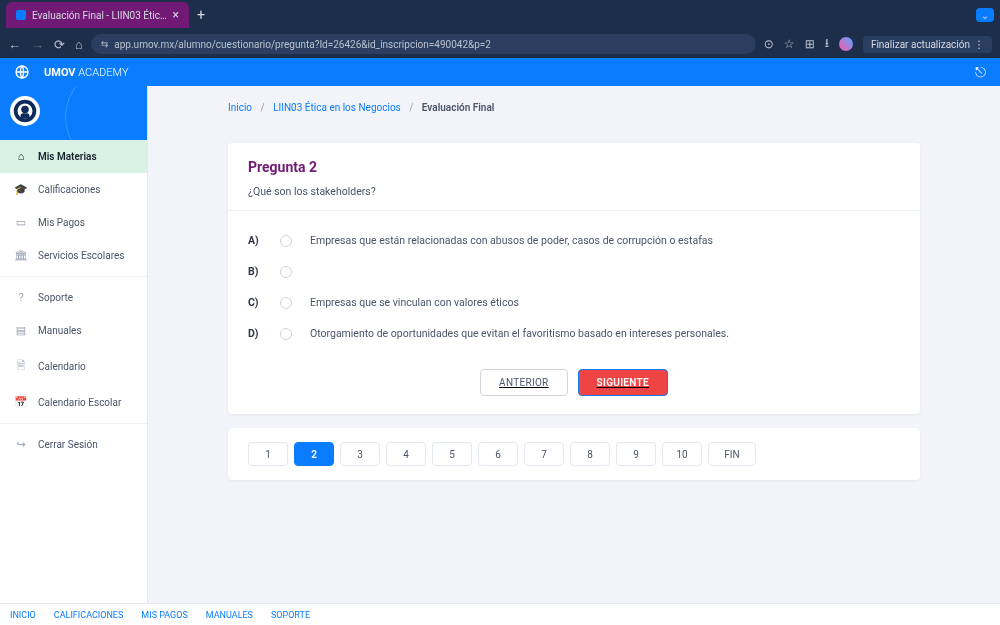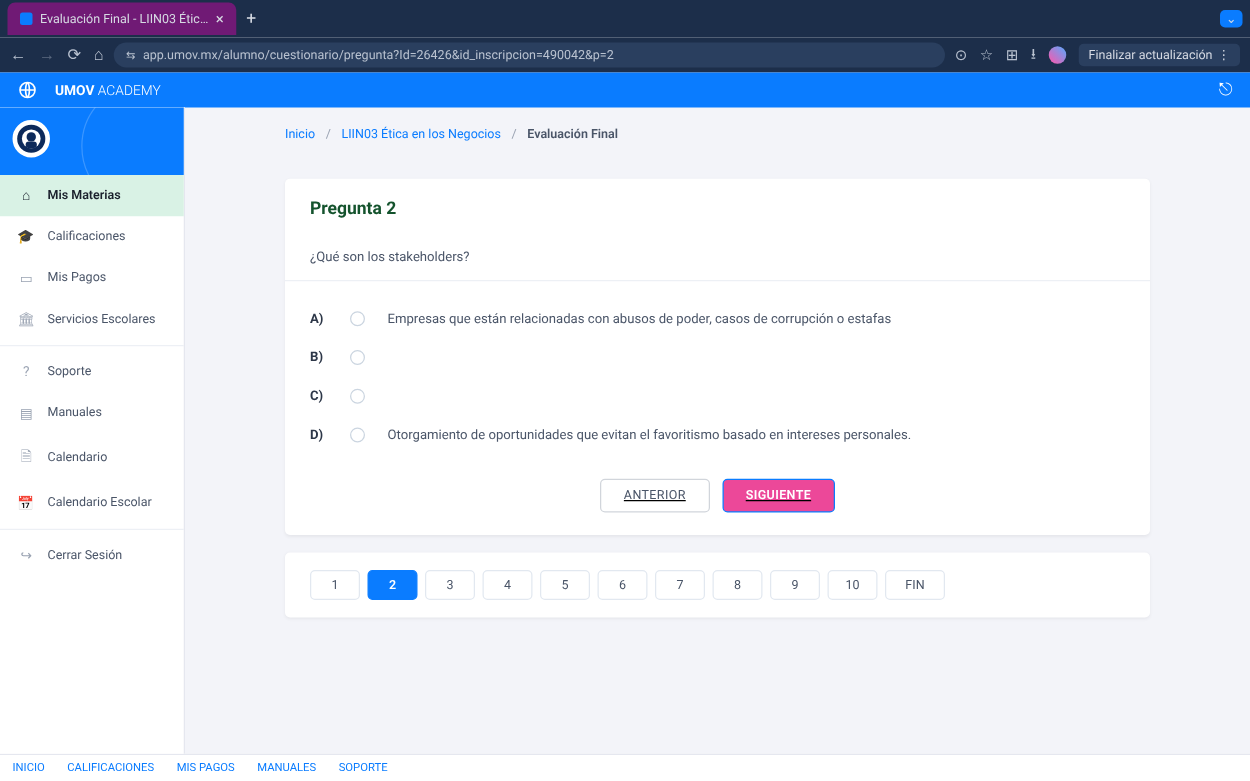--- a/index.html
+++ b/index.html
@@ -52,32 +52,32 @@
 
 .main { flex:1; padding:16px 80px; overflow:auto; }
 .breadcrumb { font-size:10px; color:#6b7280; margin-bottom:30px; }
 .breadcrumb a { color:#0a7cff; text-decoration:none; }
 .breadcrumb .sep { margin:0 6px; color:#9aa3b2; }
 .breadcrumb .current { color:#4a5568; font-weight:600; }
 
 .card { background:#fff; border-radius:4px; box-shadow:0 1px 3px rgba(0,0,0,.06); }
 .q-card { padding:0; }
 .q-head { padding:16px 20px 12px; }
-.q-title { font-size:14px; font-weight:700; color:#14532d; margin-bottom:24px; }
+.q-title { font-size:14px; font-weight:700; color:#701a75; margin-bottom:10px; }
 .q-text { font-size:10.5px; color:#4a5568; }
 .q-divider { height:1px; background:#edf0f5; }
 .options { padding:14px 20px 6px; }
 .opt { display:flex; align-items:center; gap:18px; padding:9px 0; font-size:10.5px; color:#4a5568; }
 .opt .letter { width:14px; font-weight:700; color:#2d3748; }
 .opt .radio { width:12px; height:12px; border:1.5px solid #cbd5e0; border-radius:50%; cursor:pointer; }
 .opt .label { flex:1; }
 
 .nav-btns { display:flex; justify-content:center; gap:10px; padding:14px 0 18px;text-decoration:underline; }
 .btn { font-size:10px; padding:7px 18px; border-radius:4px; border:1px solid #d1d5db; background:#fff; color:#4a5568; cursor:pointer; letter-spacing:.3px; }
-.btn.primary { background:#ec4899; border-color:#0a7cff; color:#fff; font-weight:600; }
+.btn.primary { background:#ef4444; border-color:#0a7cff; color:#fff; font-weight:600; }
 
 .pager { margin-top:14px; padding:14px 20px; display:flex; gap:6px; background:#fff; border-radius:4px; box-shadow:0 1px 3px rgba(0,0,0,.06); }
 .page-btn { min-width:40px; height:24px; border:1px solid #e2e8f0; border-radius:4px; background:#fff; color:#4a5568; font-size:10px; display:flex; align-items:center; justify-content:center; cursor:pointer; }
 .page-btn.active { background:#0a7cff; border-color:#0a7cff; color:#fff; font-weight:600; }
 .page-btn.fin { min-width:48px; }
 
 
 .footer { height:22px; background:#fff; border-top:1px solid #e5e7ef; display:flex; align-items:center; gap:18px; padding:0 10px; font-size:9px; }
 .footer a { color:#0a7cff; text-decoration:none; text-transform:uppercase; }
 </style>
@@ -214,20 +214,21 @@
             <span class="radio"></span>
             <span class="label">Empresas que están relacionadas con abusos de poder, casos de corrupción o estafas</span>
           </div>
           <div class="opt">
             <span class="letter">B)</span>
             <span class="radio"></span>
           </div>
           <div class="opt">
             <span class="letter">C)</span>
             <span class="radio"></span>
+            <span class="label">Empresas que se vinculan con valores éticos</span>
           </div>
           <div class="opt">
             <span class="letter">D)</span>
             <span class="radio"></span>
             <span class="label">Otorgamiento de oportunidades que evitan el favoritismo basado en intereses personales.</span>
           </div>
         </div>
       <div class="nav-btns">
         <button class="btn">ANTERIOR</button>
         <button class="btn primary">SIGUIENTE</button>

